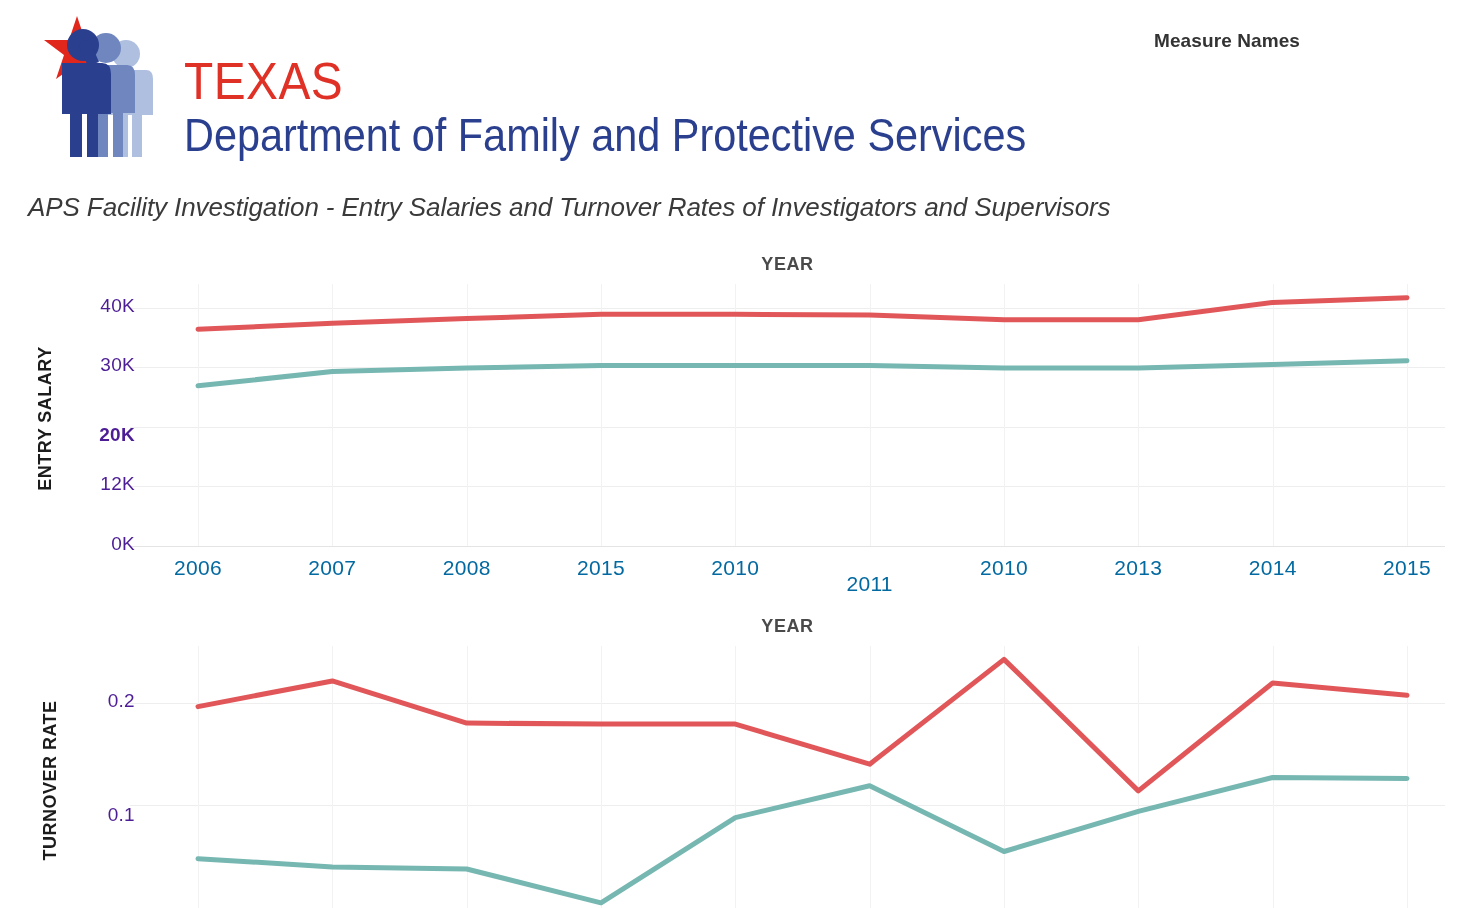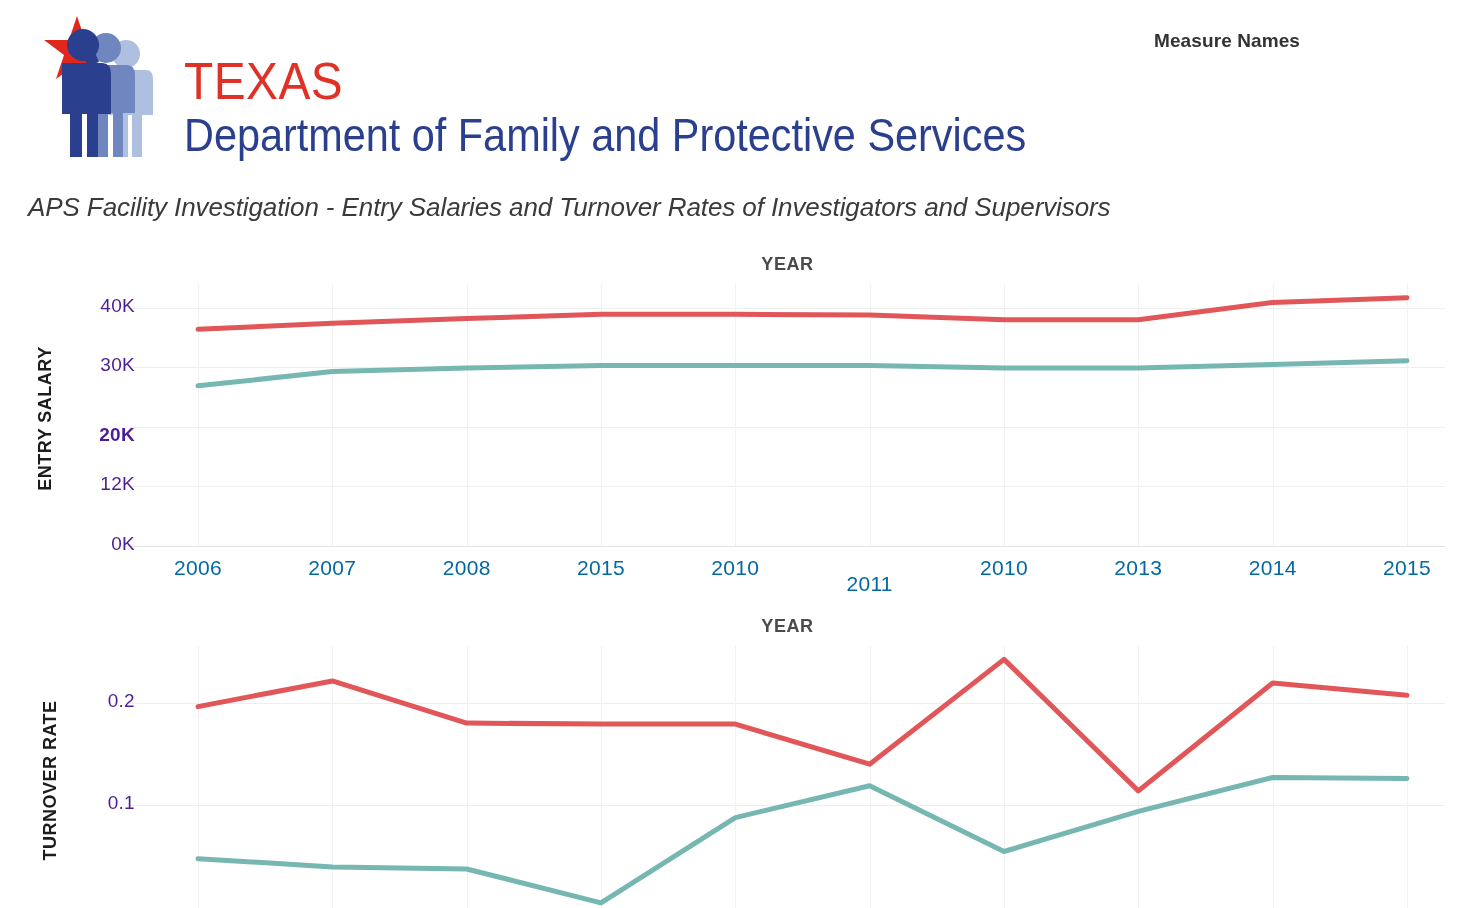--- a/index.html
+++ b/index.html
@@ -305,15 +305,15 @@
       <div class="vgridline" style="left: 740px;"></div>
       <div class="vgridline" style="left: 874px;"></div>
       <div class="vgridline" style="left: 1008px;"></div>
       <div class="vgridline" style="left: 1143px;"></div>
       <div class="vgridline" style="left: 1277px;"></div>
       <svg class="series-svg" width="1315" height="262">
         <polyline points="68,60.61960784313723 202.33333333333331,34.93333333333334 336.66666666666663,77.05882352941177 471,78.08627450980393 605.3333333333333,78.08627450980393 739.6666666666667,118.15686274509804 874,13.356862745098056 1008.3333333333334,144.87058823529412 1142.6666666666665,36.98823529411766 1277,49.31764705882355" fill="none" stroke="#e15759" stroke-width="5" stroke-linejoin="round" stroke-linecap="round"></polyline>
         <polyline points="68,212.68235294117648 202.33333333333331,220.90196078431373 336.66666666666663,222.95686274509805 471,256.8627450980392 605.3333333333333,171.58431372549018 739.6666666666667,139.73333333333335 874,205.49019607843138 1008.3333333333334,165.41960784313727 1142.6666666666665,131.51372549019607 1277,132.54117647058823" fill="none" stroke="#76b7b2" stroke-width="5" stroke-linejoin="round" stroke-linecap="round"></polyline>
       </svg>
     </div>
-<div class="ytick" style="top: 182px;">0.1</div>
+<div class="ytick" style="top: 194px;">0.1</div>
     <div class="ytick" style="top: 80px;">0.2</div>
   </div>
 
 </body></html>

